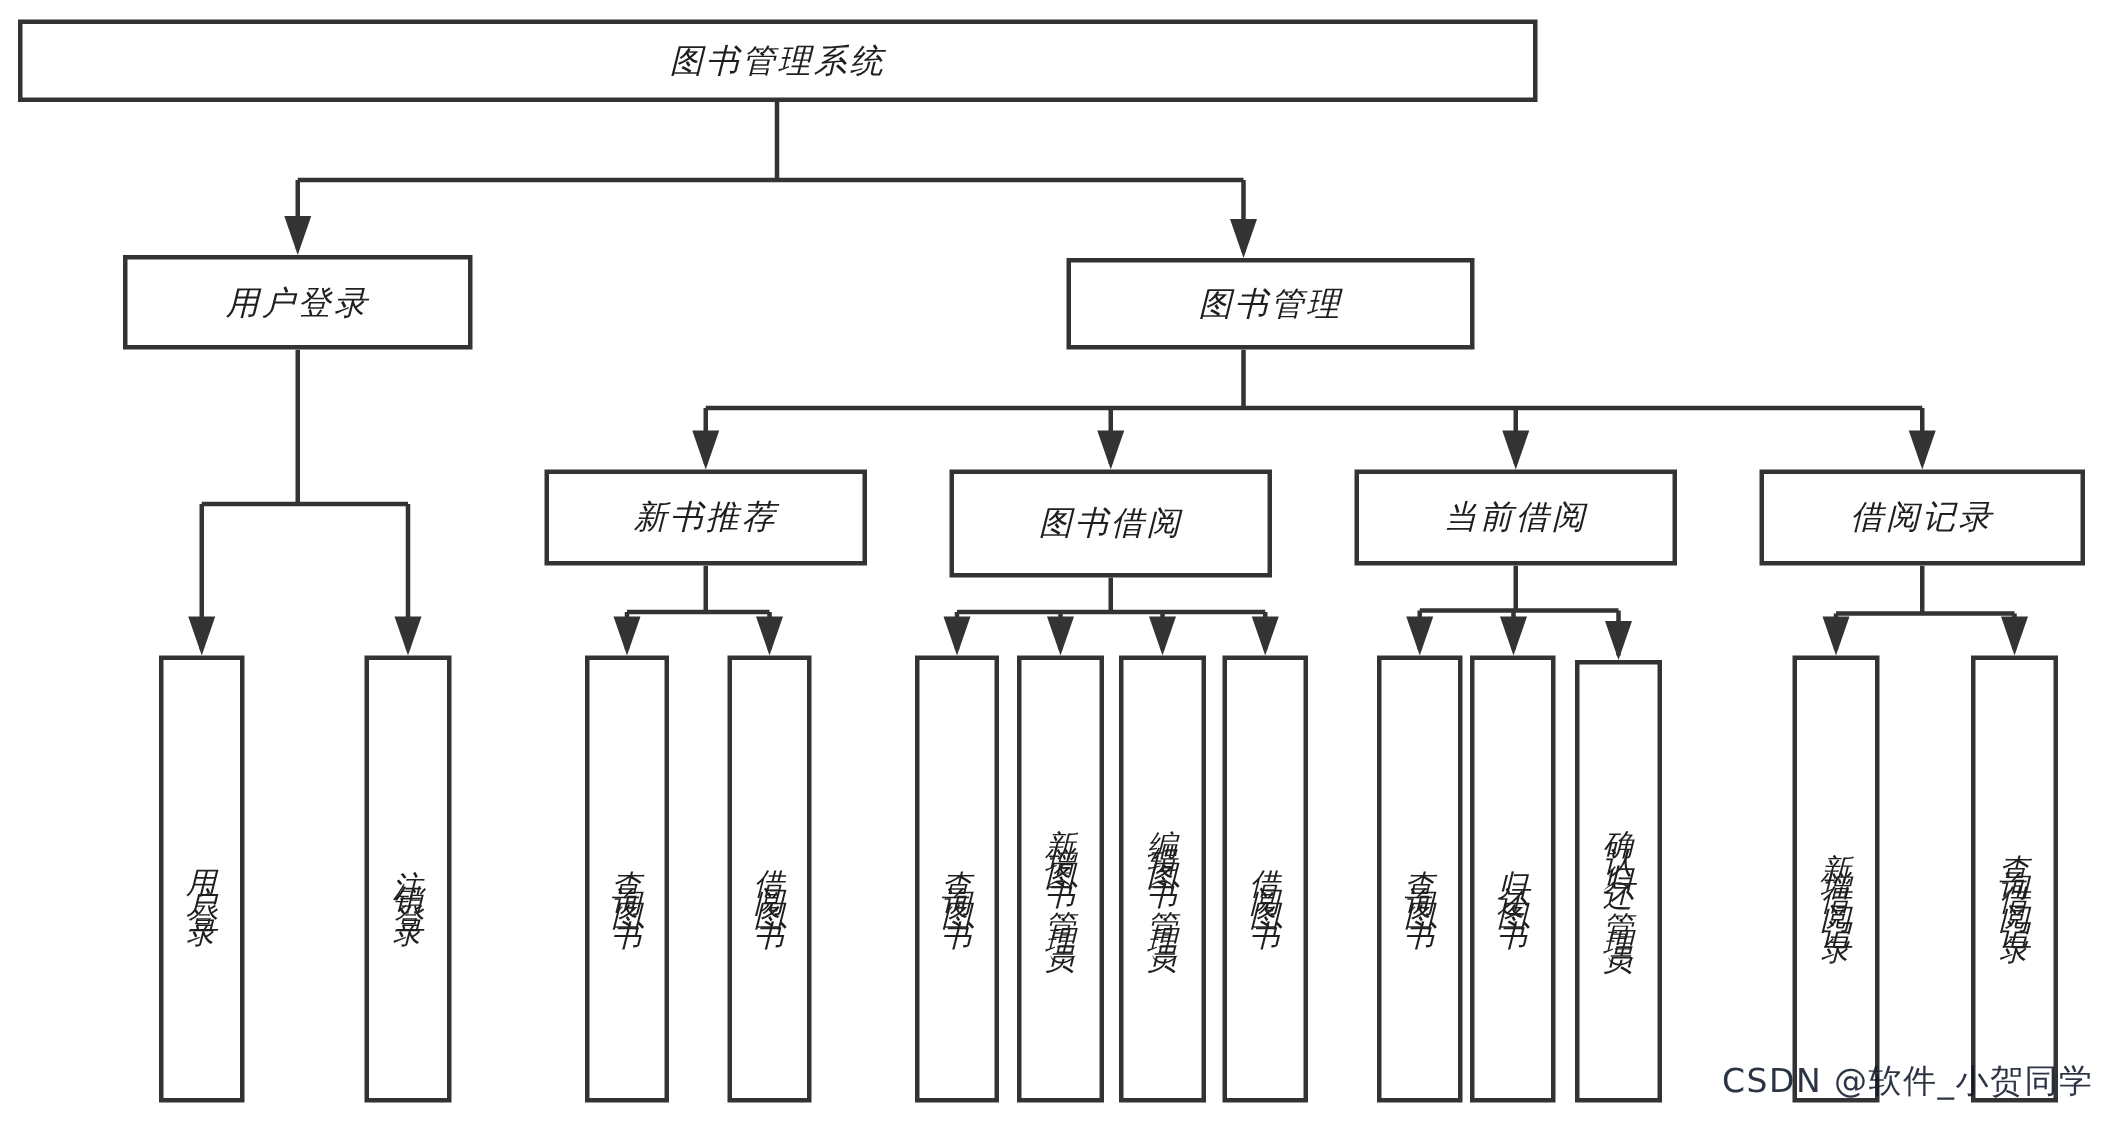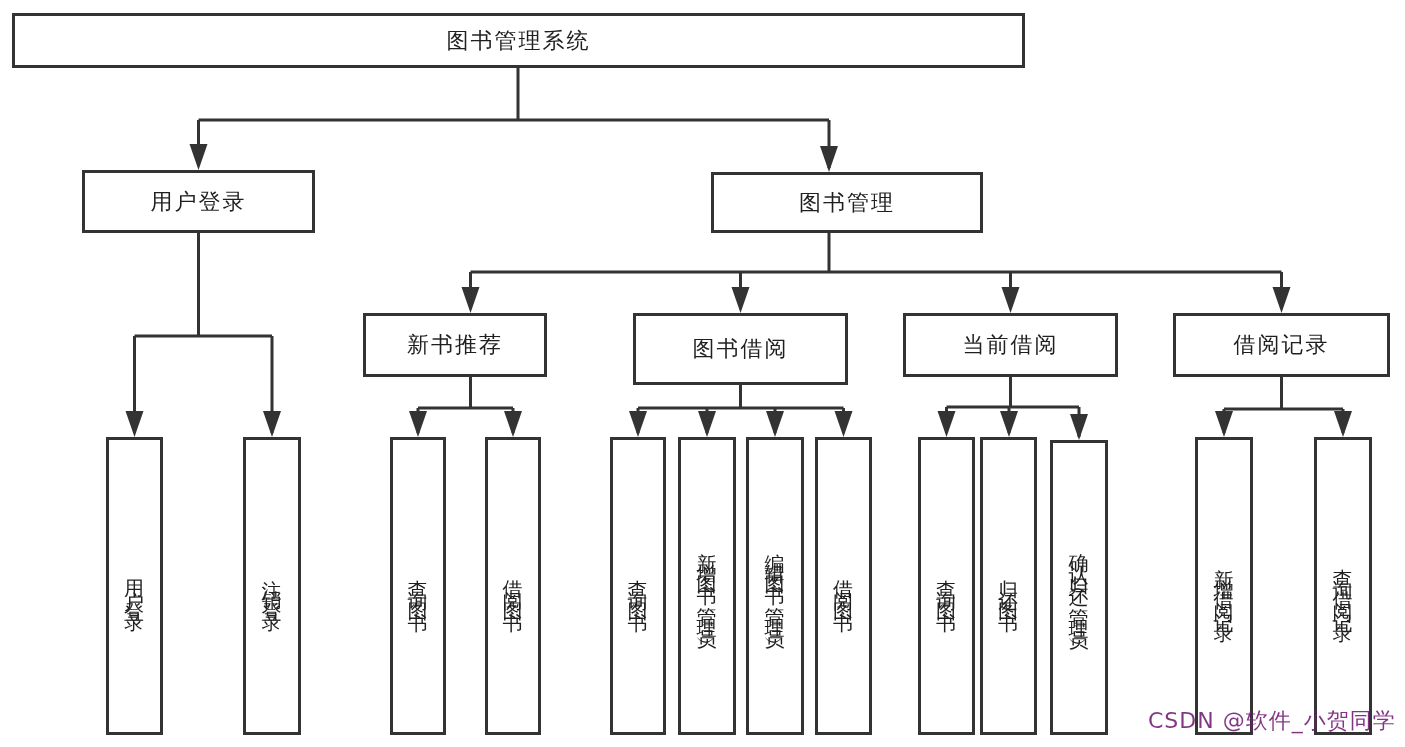--- a/index.html
+++ b/index.html
@@ -12,34 +12,35 @@
   }
   .connectors{position:absolute;left:0;top:0;z-index:1;}
   .box{
     position:absolute;
     background:#ffffff;
     border:3px solid #333333;
     box-sizing:border-box;
     display:flex;align-items:center;justify-content:center;
     color:#1f1f1f;
     z-index:2;
+    font-style:italic;
   }
   .box.h{font-size:22px;letter-spacing:2px;white-space:nowrap;}
   .box.v .vtext{
     writing-mode:vertical-rl;
     text-orientation:mixed;
     font-size:20px;
     line-height:1;
     letter-spacing:11px;
   }
   .watermark{
     position:absolute;
     left:1148px;top:706px;
     font-size:22px;
-    color:#701a75;
+    color:#0f172a;
     opacity:.88;
     letter-spacing:1px;
     z-index:3;
     white-space:nowrap;
   }
 </style>
 </head>
 <body>
 
 <div class="stage">
@@ -75,21 +76,21 @@
       <polygon points="1215,411 1233,411 1224,437"></polygon>
       <polygon points="1334,411 1352,411 1343,437"></polygon>
     </g>
   </svg>
 
   <div class="box h" style="left:12px;top:13px;width:1013px;height:55px">图书管理系统</div>
 
   <div class="box h" style="left:82px;top:170px;width:233px;height:63px">用户登录</div>
   <div class="box h" style="left:711px;top:172px;width:272px;height:61px">图书管理</div>
 
-  <div class="box h" style="left:363px;top:313px;width:184px;height:64px">新书推荐</div>
+  <div class="box h" style="left:363px;top:313px;width:215px;height:64px">新书推荐</div>
   <div class="box h" style="left:633px;top:313px;width:215px;height:72px">图书借阅</div>
   <div class="box h" style="left:1173px;top:313px;width:217px;height:64px">借阅记录</div>
   <div class="box h" style="left:903px;top:313px;width:215px;height:64px">当前借阅</div>
 
   <div class="box v" style="left:106px;top:437px;width:57px;height:298px">
     <span class="vtext">用户登录</span>
   </div>
   <div class="box v" style="left:243px;top:437px;width:58px;height:298px">
     <span class="vtext">注销登录</span>
   </div>

